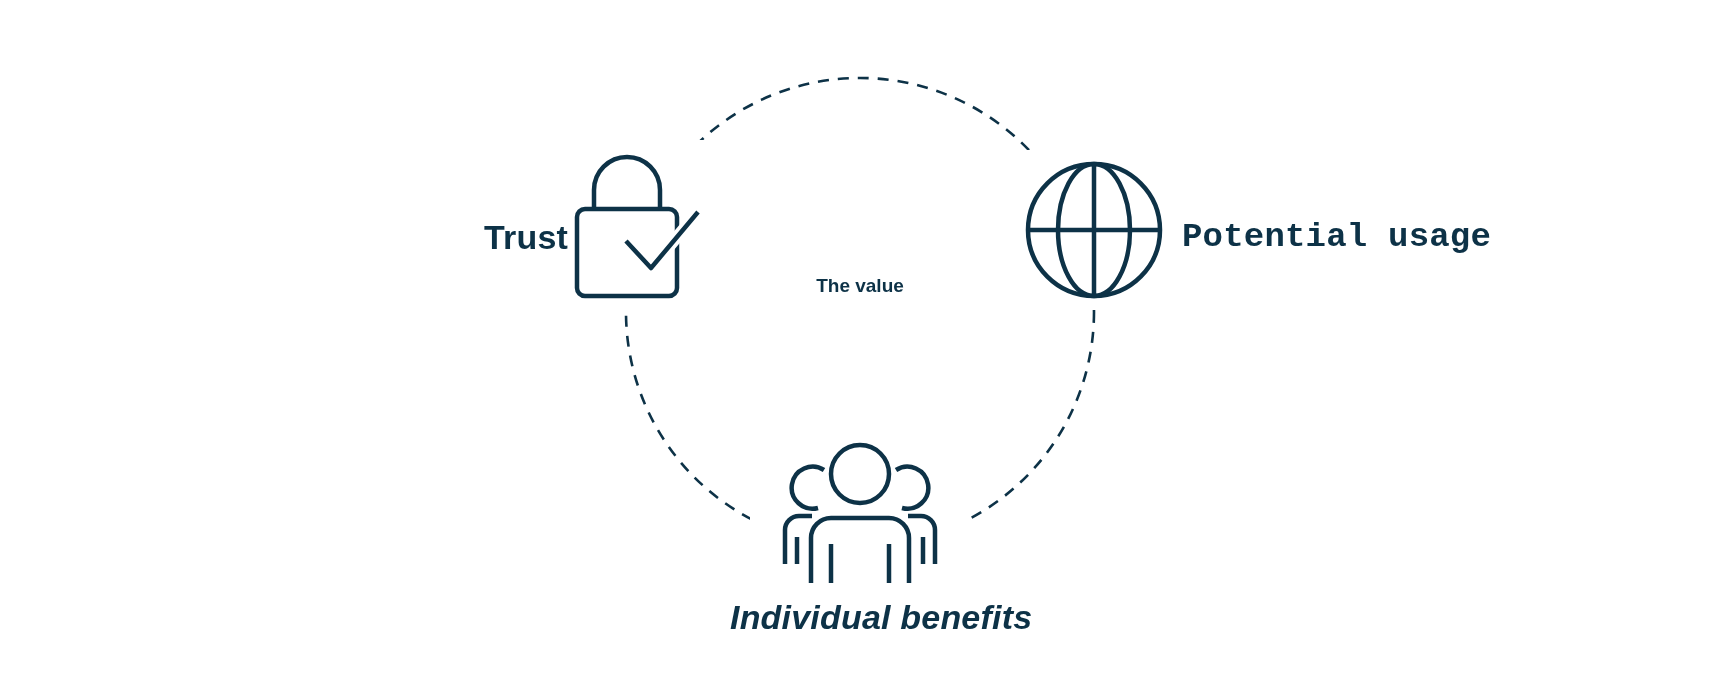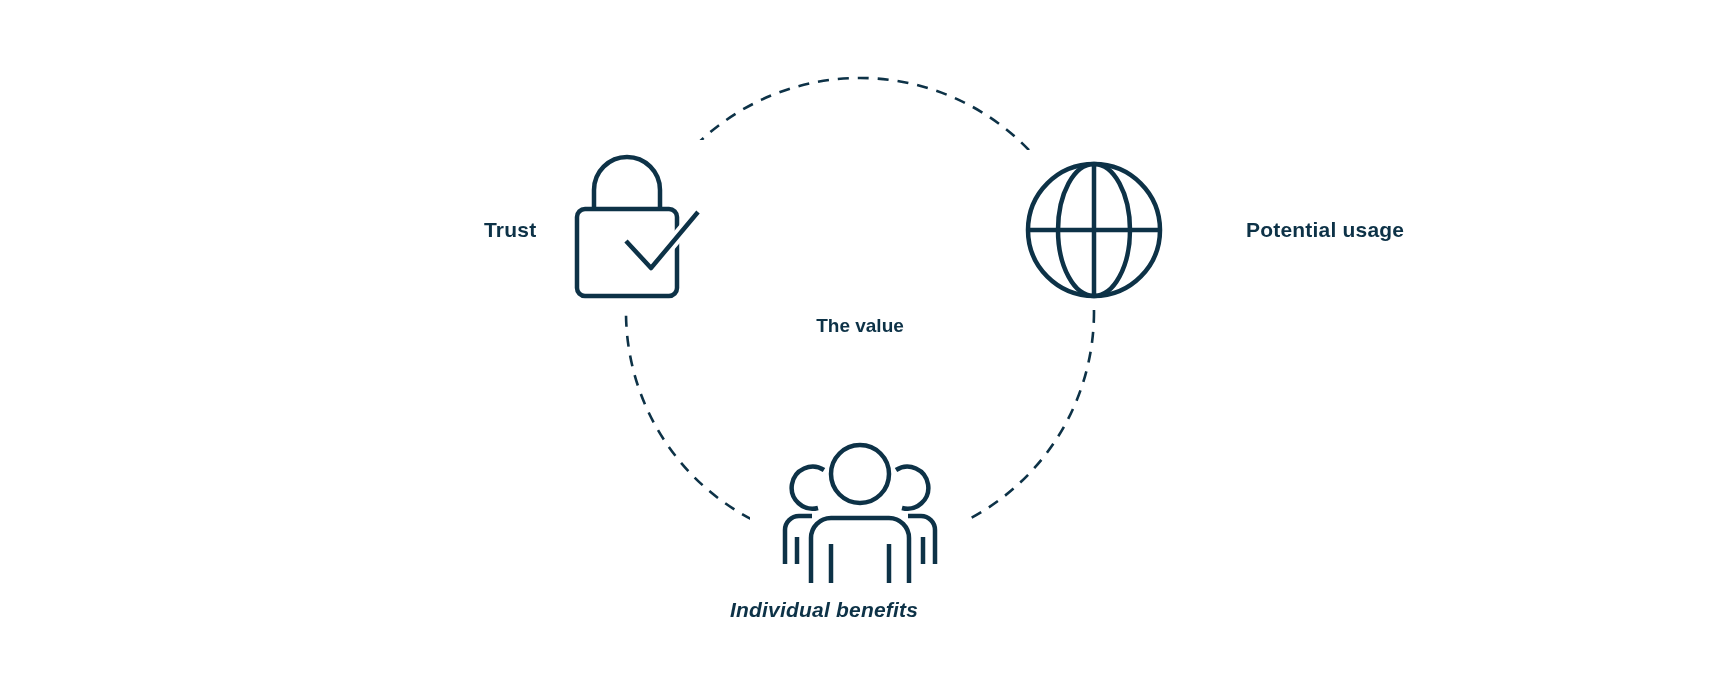--- a/index.html
+++ b/index.html
@@ -1,20 +1,20 @@
 <!DOCTYPE html>
 <html><head>
 <meta charset="utf-8">
 <style>
   html,body{margin:0;padding:0;background:#ffffff;}
   body{width:1720px;height:699px;position:relative;overflow:hidden;font-family:"Liberation Sans",sans-serif;color:#0d3247;}
   #diagram{position:absolute;left:0;top:0;}
   .label{position:absolute;font-weight:700;color:#0d3247;white-space:nowrap;font-family:"Liberation Sans",sans-serif;}
-  .big{font-size:21px;letter-spacing:0.2px;}
-  .center-text{position:absolute;left:760px;top:273px;width:200px;text-align:center;font-weight:700;font-size:19px;line-height:26px;color:#0d3247;margin-top:40px;}
+  .big{font-size:34px;letter-spacing:0.2px;}
+  .center-text{position:absolute;left:760px;top:273px;width:200px;text-align:center;font-weight:700;font-size:19px;line-height:26px;color:#0d3247;}
   .center-text span{display:block;}
 </style>
 </head>
 <body>
 
 <svg id="diagram" width="1720" height="699" viewBox="0 0 1720 699" xmlns="http://www.w3.org/2000/svg">
   <defs>
     <mask id="m">
       <rect x="0" y="0" width="1720" height="699" fill="white"></rect>
 
@@ -54,18 +54,18 @@
     <path d="M935 564 V530 a14 14 0 0 0 -14 -14 H908"></path>
     <line x1="923" y1="537" x2="923" y2="564"></line>
 
     <path d="M811 583 V538 a20 20 0 0 1 20 -20 H889 a20 20 0 0 1 20 20 V583"></path>
     <line x1="831" y1="544" x2="831" y2="583"></line>
     <line x1="889" y1="544" x2="889" y2="583"></line>
   </g>
 </svg>
 
 <div class="label big" style="left:484px;top:218px;">Trust</div>
-<div class="label big" style="left:1246px;top:218px;">Potential usage</div>
+<div class="label big" style="left:1182px;top:218px;font-family:Liberation Mono, monospace;">Potential usage</div>
 <div class="label big" style="left:730px;top:598px;font-style:italic;">Individual benefits</div>
 
 <div class="center-text">
   <span>The value</span>
 </div>
 
 </body></html>

